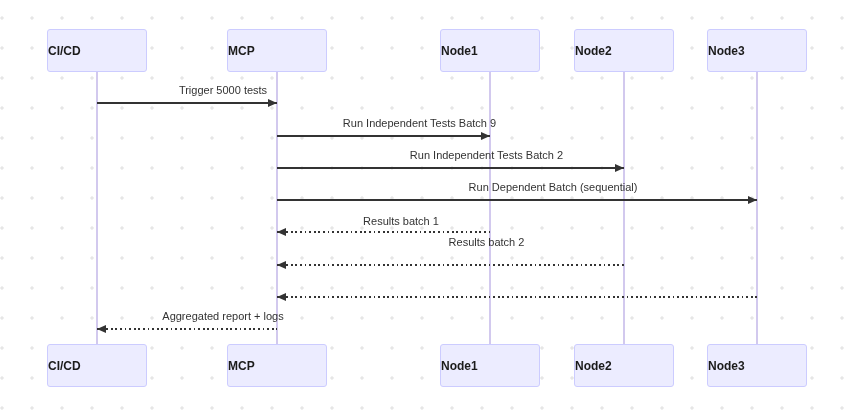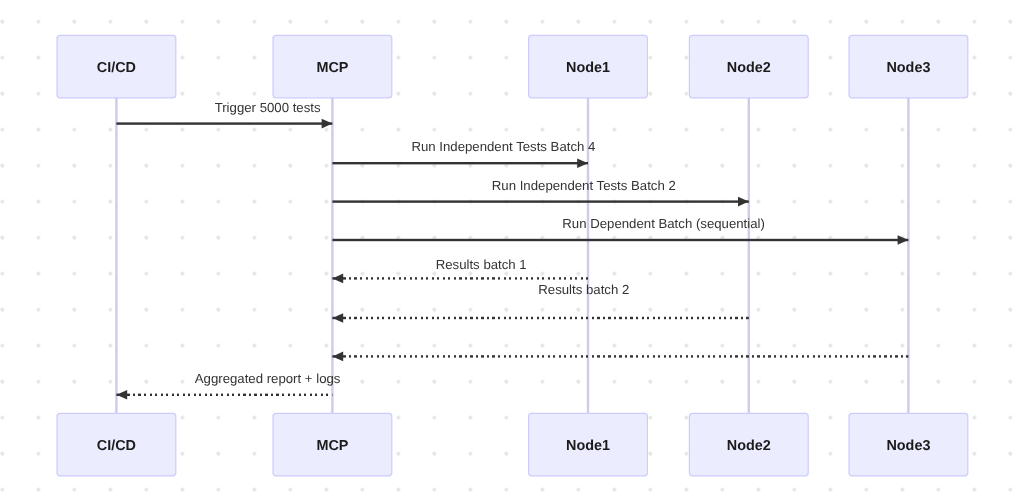--- a/index.html
+++ b/index.html
@@ -18,25 +18,25 @@
     background-color:var(--canvas-bg);
     background-image:radial-gradient(circle, var(--dot) 1.5px, transparent 1.7px);
     background-size:30px 30px;
     background-position:-13px 3px;
   }
   .lifeline{
     position:absolute;top:72px;height:272px;width:1.5px;
     background:var(--lifeline);
   }
   .actor{
-    position:absolute;width:100px;height:53px;
+    position:absolute;width:100px;height:43px;
     background:var(--actor-fill);
     border:1px solid var(--actor-border);
     border-radius:3px;
-    display:flex;align-items:center;justify-content:center;
+    display:flex;align-items:center;justify-content:flex-start;
     font-size:12px;font-weight:600;color:#1b1b1b;
   }
   .msg-label{
     position:absolute;height:14px;line-height:14px;
     text-align:center;font-size:11px;color:var(--message);
     white-space:nowrap;
     margin-left:36px;
   }
   .msg-line{
     position:absolute;height:1.5px;background:var(--message);
@@ -93,21 +93,21 @@
       <span>Node2</span>
     </div>
   <div class="actor" style="left:707px;top:344px">
       <span>Node3</span>
     </div>
 
   <div class="msg-label" style="left:97px;top:83px;width:180px">Trigger 5000 tests</div>
   <div class="msg-line" style="left:97px;top:102px;width:180px"></div>
   <div class="arrowhead right" style="left:268px;top:99px"></div>
 
-  <div class="msg-label" style="left:277px;top:116px;width:213px">Run Independent Tests Batch 4</div>
+  <div class="msg-label" style="left:277px;top:116px;width:213px">Run Independent Tests Batch 9</div>
   <div class="msg-line" style="left:277px;top:135px;width:213px"></div>
   <div class="arrowhead right" style="left:481px;top:132px"></div>
 
   <div class="msg-label" style="left:277px;top:148px;width:347px">Run Independent Tests Batch 2</div>
   <div class="msg-line" style="left:277px;top:167px;width:347px"></div>
   <div class="arrowhead right" style="left:615px;top:164px"></div>
 
   <div class="msg-label" style="left:277px;top:180px;width:480px">Run Dependent Batch (sequential)</div>
   <div class="msg-line" style="left:277px;top:199px;width:480px"></div>
   <div class="arrowhead right" style="left:748px;top:196px"></div>

